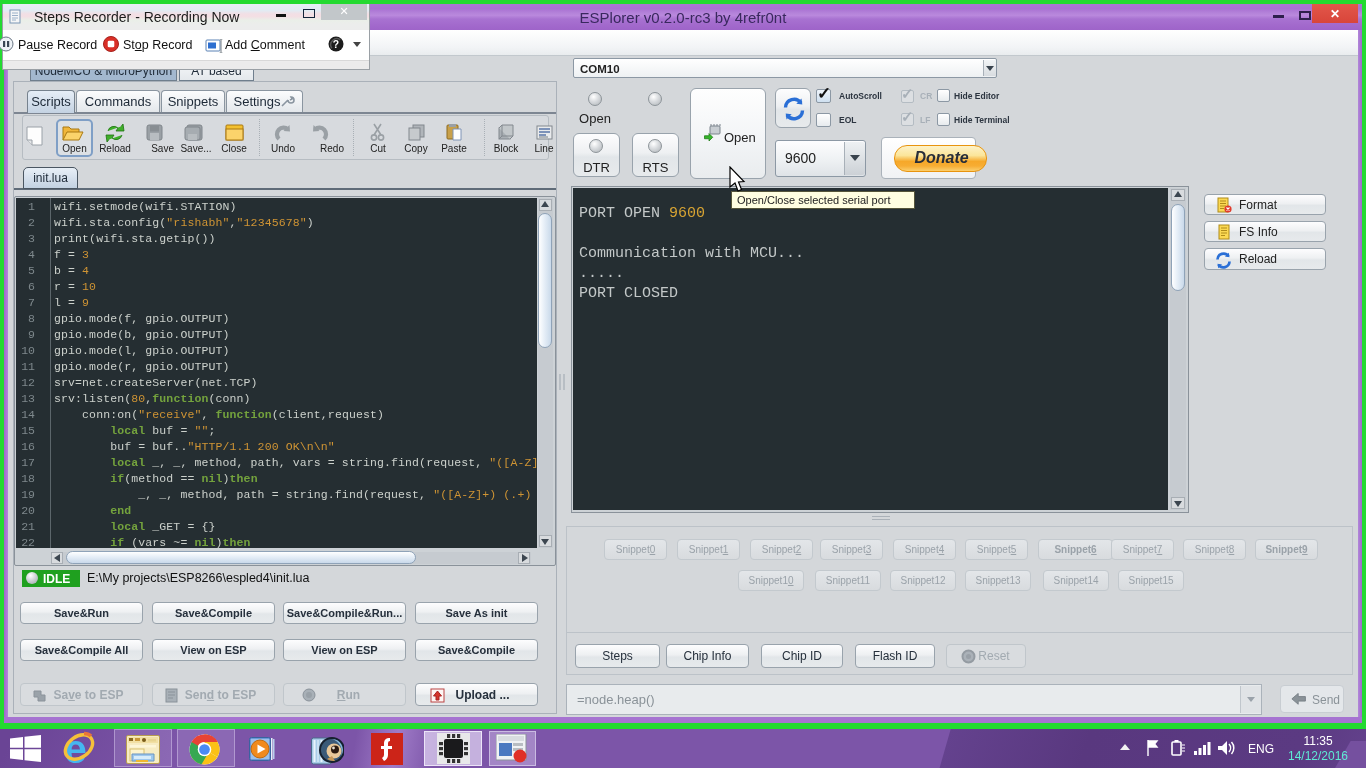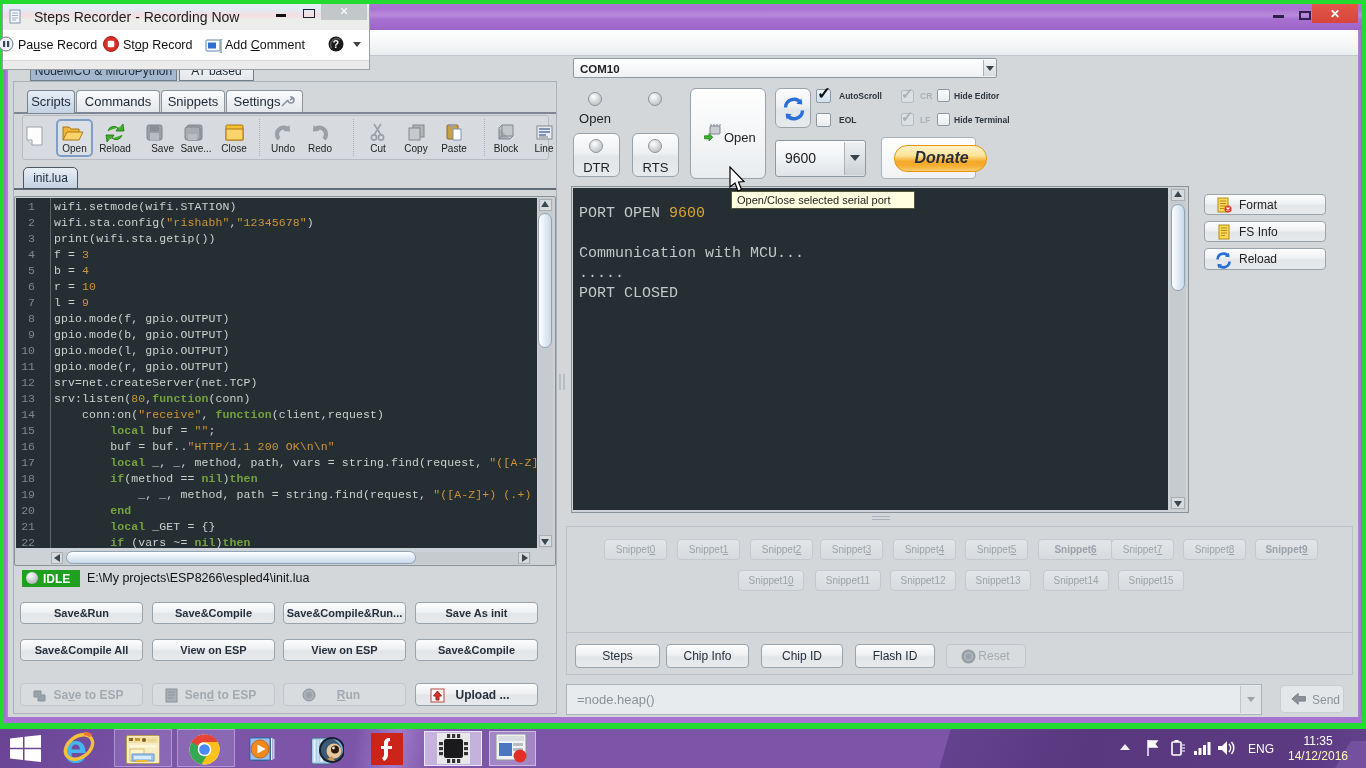--- a/index.html
+++ b/index.html
@@ -34,20 +34,21 @@
   #tooltip { left:731px; top:191px; width:184px; height:18px; background:#fffee1; border:1px solid #55553a;
     font-size:11px; color:#222; padding:2px 0 0 5px; z-index:60; }
   .sn { height:21px; line-height:20px; font-size:10px; font-weight:normal; color:#9aa2a9;
     background:linear-gradient(#e3e6e9,#d8dbde); border-color:#c3c9ce; }
 </style>
 </head>
 <body>
 
 <div id="win" class="abs" style="left:4px;top:4px;width:1358px;height:719px;background:#d4d7da;">
   <div id="titlebar" class="abs"></div>
+  <div id="title-text" class="abs">ESPlorer v0.2.0-rc3 by 4refr0nt</div>
   <div id="tb-min" class="abs"></div>
   <div id="tb-max" class="abs"></div>
   <div id="tb-close" class="abs"><span>✕</span></div>
 
   <div class="abs" style="left:0;top:26px;width:4px;height:693px;background:linear-gradient(90deg,#9e68c9,#b287da);"></div>
   <div class="abs" style="left:1354px;top:26px;width:4px;height:693px;background:linear-gradient(90deg,#b287da,#9e68c9);"></div>
   <div class="abs" style="left:0;top:713px;width:1358px;height:6px;background:#a673d1;"></div>
 
   <div class="abs" style="left:4px;top:26px;width:1350px;height:26px;background:linear-gradient(#ffffff,#f2f4f6 70%,#e9ecee);border-bottom:1px solid #c2c8cd;"></div>
 </div>
@@ -111,21 +112,21 @@
   <svg class="abs" style="left:274px;top:124px" width="18" height="17" viewBox="0 0 18 17">
       <path d="M5 15 a6 6 0 1 1 9 -9.5" fill="none" stroke="#9aa0a5" stroke-width="4.2"></path>
       <path d="M15.5 1 l0.5 6.5 -6.5 -0.5 z" fill="#9aa0a5"></path>
     </svg>
   <div class="abs" style="left:263px;top:143px;width:40px;text-align:center;font-size:10px;color:#222;">Undo</div>
 
   <svg class="abs" style="left:311px;top:124px" width="18" height="17" viewBox="0 0 18 17">
       <path d="M13 15 a6 6 0 1 0 -9 -9.5" fill="none" stroke="#9aa0a5" stroke-width="4.2"></path>
       <path d="M2.5 1 l-0.5 6.5 6.5 -0.5 z" fill="#9aa0a5"></path>
     </svg>
-  <div class="abs" style="left:300px;top:143px;width:40px;text-align:center;font-size:10px;color:#222;">Redo</div>
+  <div class="abs" style="left:312px;top:143px;width:40px;text-align:center;font-size:10px;color:#222;">Redo</div>
 
   <div class="abs" style="left:353px;top:119px;width:1px;height:37px;border-left:1px dotted #a9b0b6;"></div>
 
   <svg class="abs" style="left:369px;top:123px" width="17" height="19" viewBox="0 0 17 19">
       <path d="M5 1 L12 12 M12 1 L5 12" stroke="#9aa0a5" stroke-width="1.6"></path>
       <circle cx="5" cy="14.5" r="2.6" fill="none" stroke="#9aa0a5" stroke-width="1.6"></circle>
       <circle cx="12" cy="14.5" r="2.6" fill="none" stroke="#9aa0a5" stroke-width="1.6"></circle>
     </svg>
   <div class="abs" style="left:358px;top:143px;width:40px;text-align:center;font-size:10px;color:#222;">Cut</div>
 
@@ -567,14 +568,14 @@
       <rect x="5.5" y="9" width="3" height="7" fill="#fff"></rect>
       <rect x="10" y="6" width="3" height="10" fill="#fff"></rect>
       <rect x="14.5" y="3" width="3" height="13" fill="#fff"></rect>
     </svg>
   <svg class="abs" style="left:1217px;top:10px" width="19" height="18" viewBox="0 0 19 18">
       <path d="M1 7 h4 l5 -5 v14 l-5 -5 h-4 z" fill="#fff"></path>
       <path d="M12 5 a6 6 0 0 1 0 8 M14.5 3 a9 9 0 0 1 0 12" fill="none" stroke="#fff" stroke-width="1.5"></path>
     </svg>
   <div class="abs" style="left:1248px;top:13px;font-size:12px;color:#fff;">ENG</div>
   <div class="abs" style="left:1288px;top:5px;width:60px;text-align:center;font-size:12px;color:#fff;">11:35</div>
-  <div class="abs" style="left:1282px;top:20px;width:72px;text-align:center;font-size:12px;color:#fef9c3;">14/12/2016</div>
+  <div class="abs" style="left:1282px;top:20px;width:72px;text-align:center;font-size:12px;color:#5eead4;">14/12/2016</div>
 </div>
 
 </body></html>

